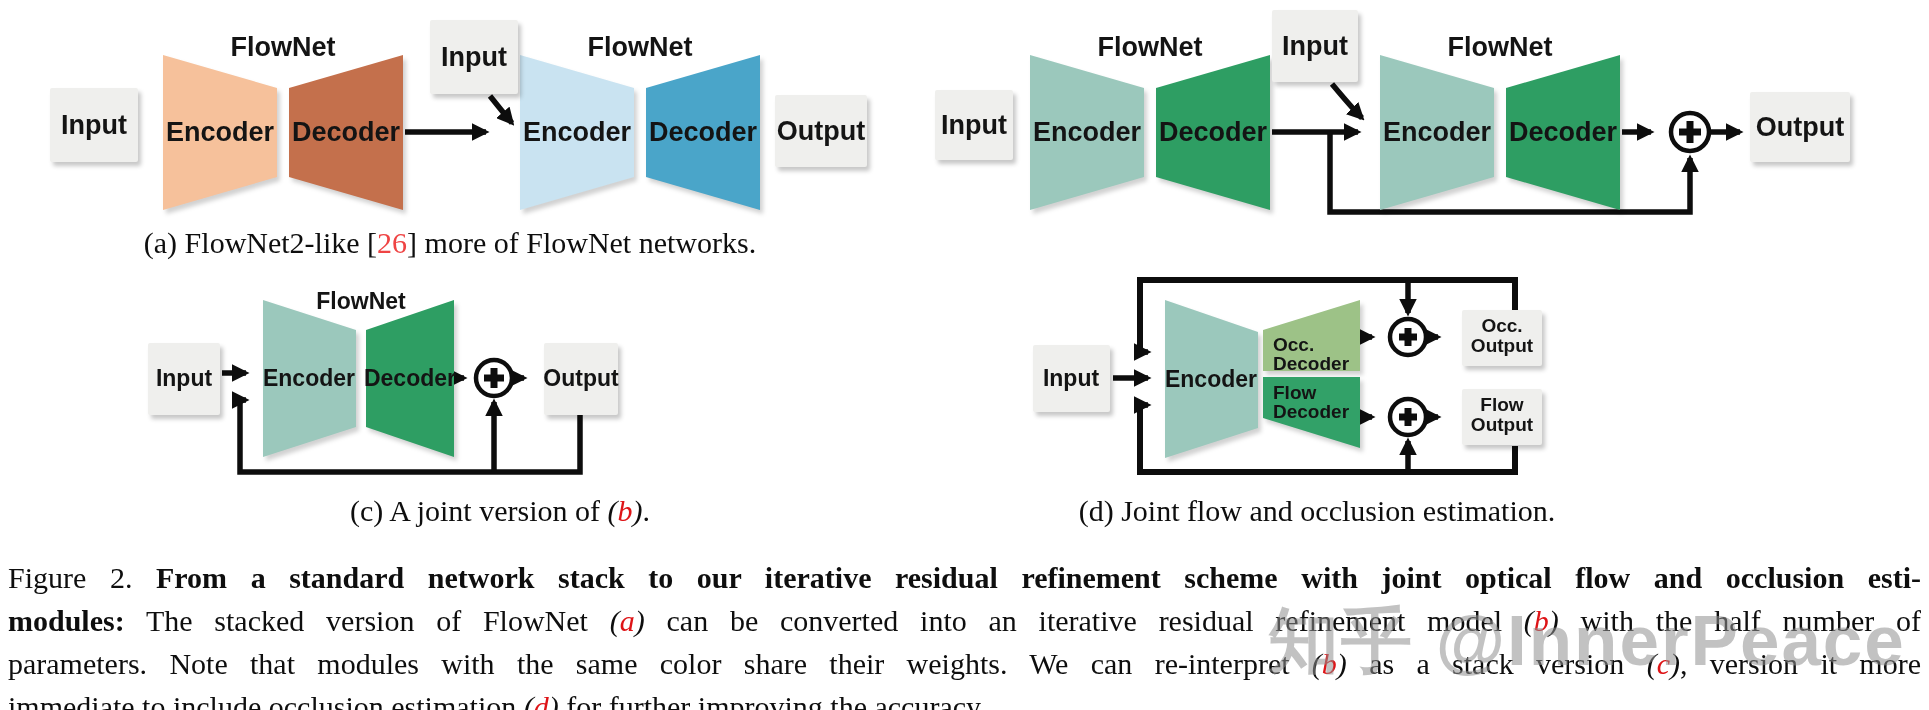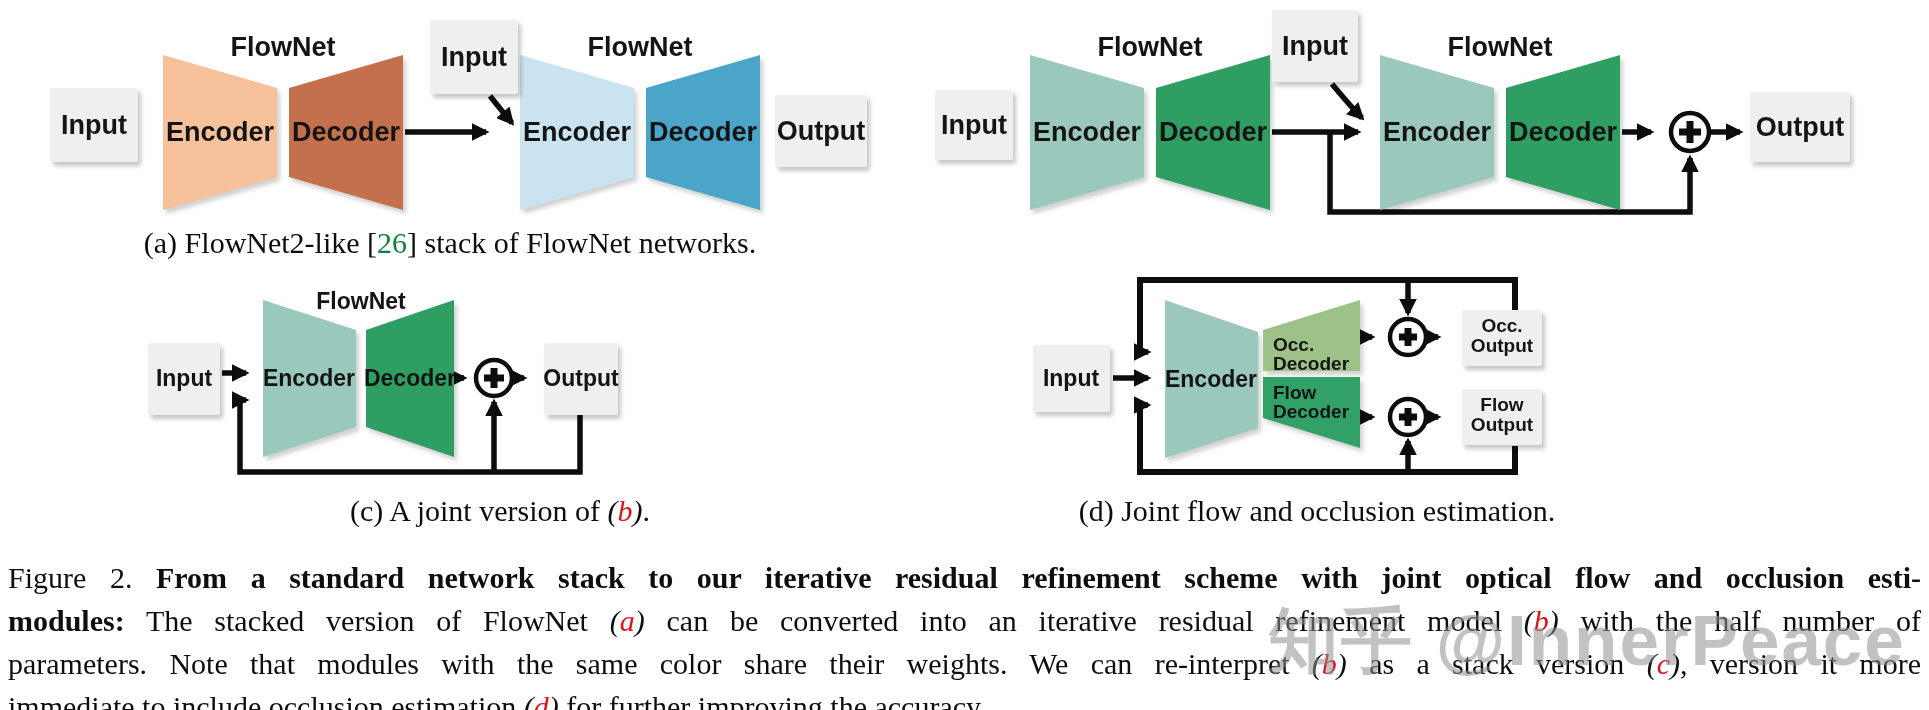--- a/index.html
+++ b/index.html
@@ -22,21 +22,21 @@
   
   .subcap{position:absolute;transform:translateX(-50%);white-space:nowrap;
           font-family:"Liberation Serif",serif;font-size:30px;color:#0e0e0e;}
   .figcap{position:absolute;left:8px;top:556px;width:1913px;
           font-family:"Liberation Serif",serif;font-size:30px;color:#0e0e0e;}
   .figcap .ln{line-height:43px;text-align:justify;text-align-last:justify;white-space:nowrap;}
   .figcap .ln.last{text-align:justify;text-align-last:left;}
   .b{font-weight:bold;}
   .it{font-style:italic;}
   .red{color:#de1417;font-style:italic;}
-  .grn{color:#15803d;}
+  .grn{color:#ef4444;}
   .watermark{position:absolute;left:1268px;top:594px;font-size:71px;font-weight:bold;
              letter-spacing:2px;color:rgba(143,143,143,0.55);white-space:nowrap;z-index:5;
              font-family:"Liberation Sans",sans-serif;}
 </style>
 </head>
 <body>
 
 <div id="canvas">
 
   <svg style="left:0;top:0" width="900" height="224" viewBox="0 0 900 224">
@@ -160,21 +160,21 @@
       <tspan x="253">Flow</tspan><tspan x="253" dy="19">Decoder</tspan>
     </text>
     <text class="t19c" x="482" y="67">
       <tspan x="482">Occ.</tspan><tspan x="482" dy="20">Output</tspan>
     </text>
     <text class="t19c" x="482" y="146">
       <tspan x="482">Flow</tspan><tspan x="482" dy="20">Output</tspan>
     </text>
   </svg>
 
-  <div class="subcap" style="left:450px;top:226px"><span>(a) FlowNet2-like [</span><span class="grn">26</span><span>] stack of FlowNet networks.</span></div>
+  <div class="subcap" style="left:450px;top:226px"><span>(a) FlowNet2-like [</span><span class="grn">26</span><span>] more of FlowNet networks.</span></div>
 
 
   <div class="subcap" style="left:500px;top:494px"><span>(c) A joint version of </span><span class="it"><span>(</span><span class="red">b</span><span>)</span></span><span>.</span></div>
 
   <div class="subcap" style="left:1317px;top:494px"><span>(d) Joint flow and occlusion estimation.</span></div>
 
   <div class="figcap">
     <div class="ln"><span>Figure 2. </span><span class="b">From a standard network stack to our iterative residual refinement scheme with joint optical flow and occlusion esti-</span></div>
     <div class="ln"><span class="b">modules:</span><span> The stacked version of FlowNet </span><span class="it"><span>(</span><span class="red">a</span><span>)</span></span><span> can be converted into an iterative residual refinement model </span><span class="it"><span>(</span><span class="red">b</span><span>)</span></span><span> with the half number of</span></div>
     <div class="ln"><span>parameters. Note that modules with the same color share their weights. We can re-interpret </span><span class="it"><span>(</span><span class="red">b</span><span>)</span></span><span> as a stack version </span><span class="it"><span>(</span><span class="red">c</span><span>)</span></span><span>, version it more</span></div>

